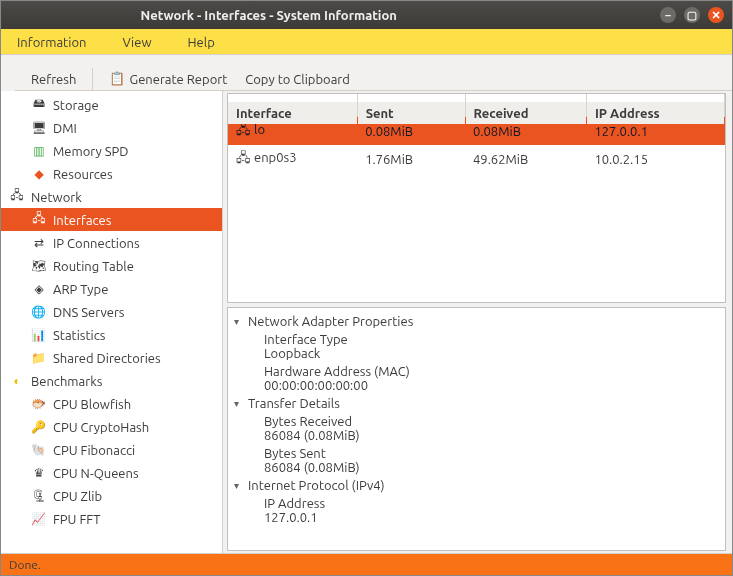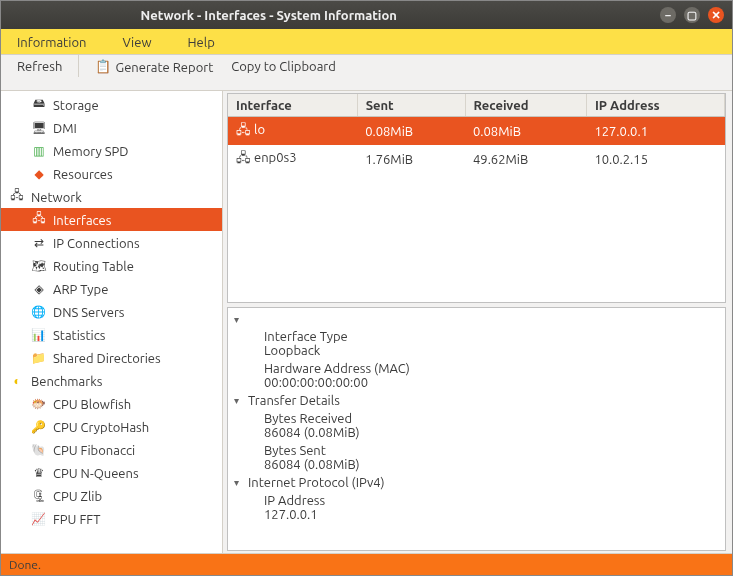--- a/index.html
+++ b/index.html
@@ -59,24 +59,25 @@
     border-bottom: 1px solid #d4d0c8;
   }
   .menubar span {
     padding: 4px 8px;
     cursor: default;
   }
   
   .toolbar {
     height: 36px;
     display: flex;
-    align-items: flex-start;
+    align-items: flex-end;
     padding: 0 10px;
     gap: 6px;
     border-bottom: 1px solid #d4d0c8;
+    margin-left: 14px;
   }
   .toolbar .tbtn {
     padding: 4px 6px;
     cursor: default;
     display: flex;
     align-items: center;
     gap: 4px;
   }
   .tool-sep {
     width: 1px;
@@ -139,28 +140,28 @@
     font-size: 13px;
   }
   table.iface th {
     text-align: left;
     background: #f0eeea;
     border-bottom: 1px solid #c8c4bc;
     border-right: 1px solid #d8d4cc;
     padding: 4px 8px;
     font-weight: bold;
     position: sticky;
-    top: 0;
+    top: 8px;
   }
   table.iface td {
     padding: 3px 8px;
   }
   table.iface tr.selected td {
     background: #e95420;
-    color: #ffffff;
+    color: #0f172a;
   }
   .row-icon {
     display:inline-block; width:14px; margin-right:4px;
   }
   
   .details {
     flex: 1;
     overflow-y: auto;
     margin: 0 6px 2px 4px;
     border: 1px solid #c0c0c0;
@@ -335,20 +336,21 @@
                 <td>49.62MiB</td>
                 <td>10.0.2.15</td>
               </tr>
             </tbody>
         </table>
       </div>
 
       <div class="details" id="details">
           <div class="det-header">
             <span class="arrow">▾</span>
+            <span>Network Adapter Properties</span>
           </div>
           <div class="det-row">
             <span class="det-key">Interface Type</span>
             <span>Loopback</span>
           </div>
           <div class="det-row">
             <span class="det-key">Hardware Address (MAC)</span>
             <span>00:00:00:00:00:00</span>
           </div>
           <div class="det-header">

